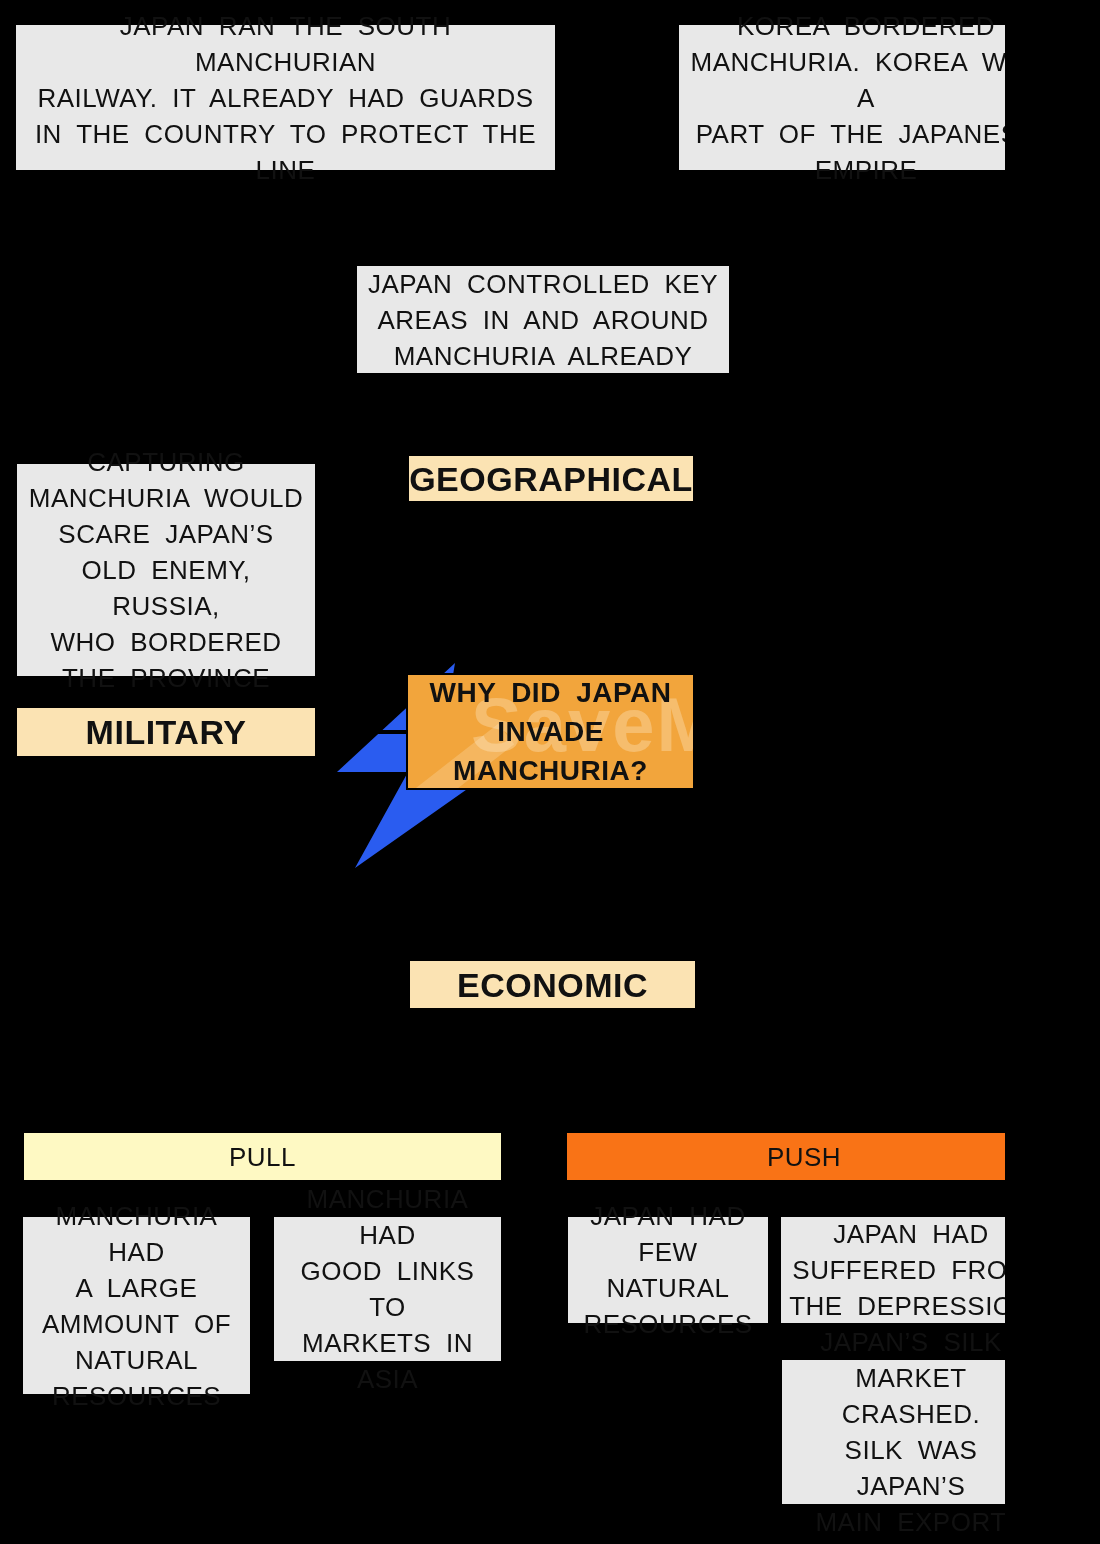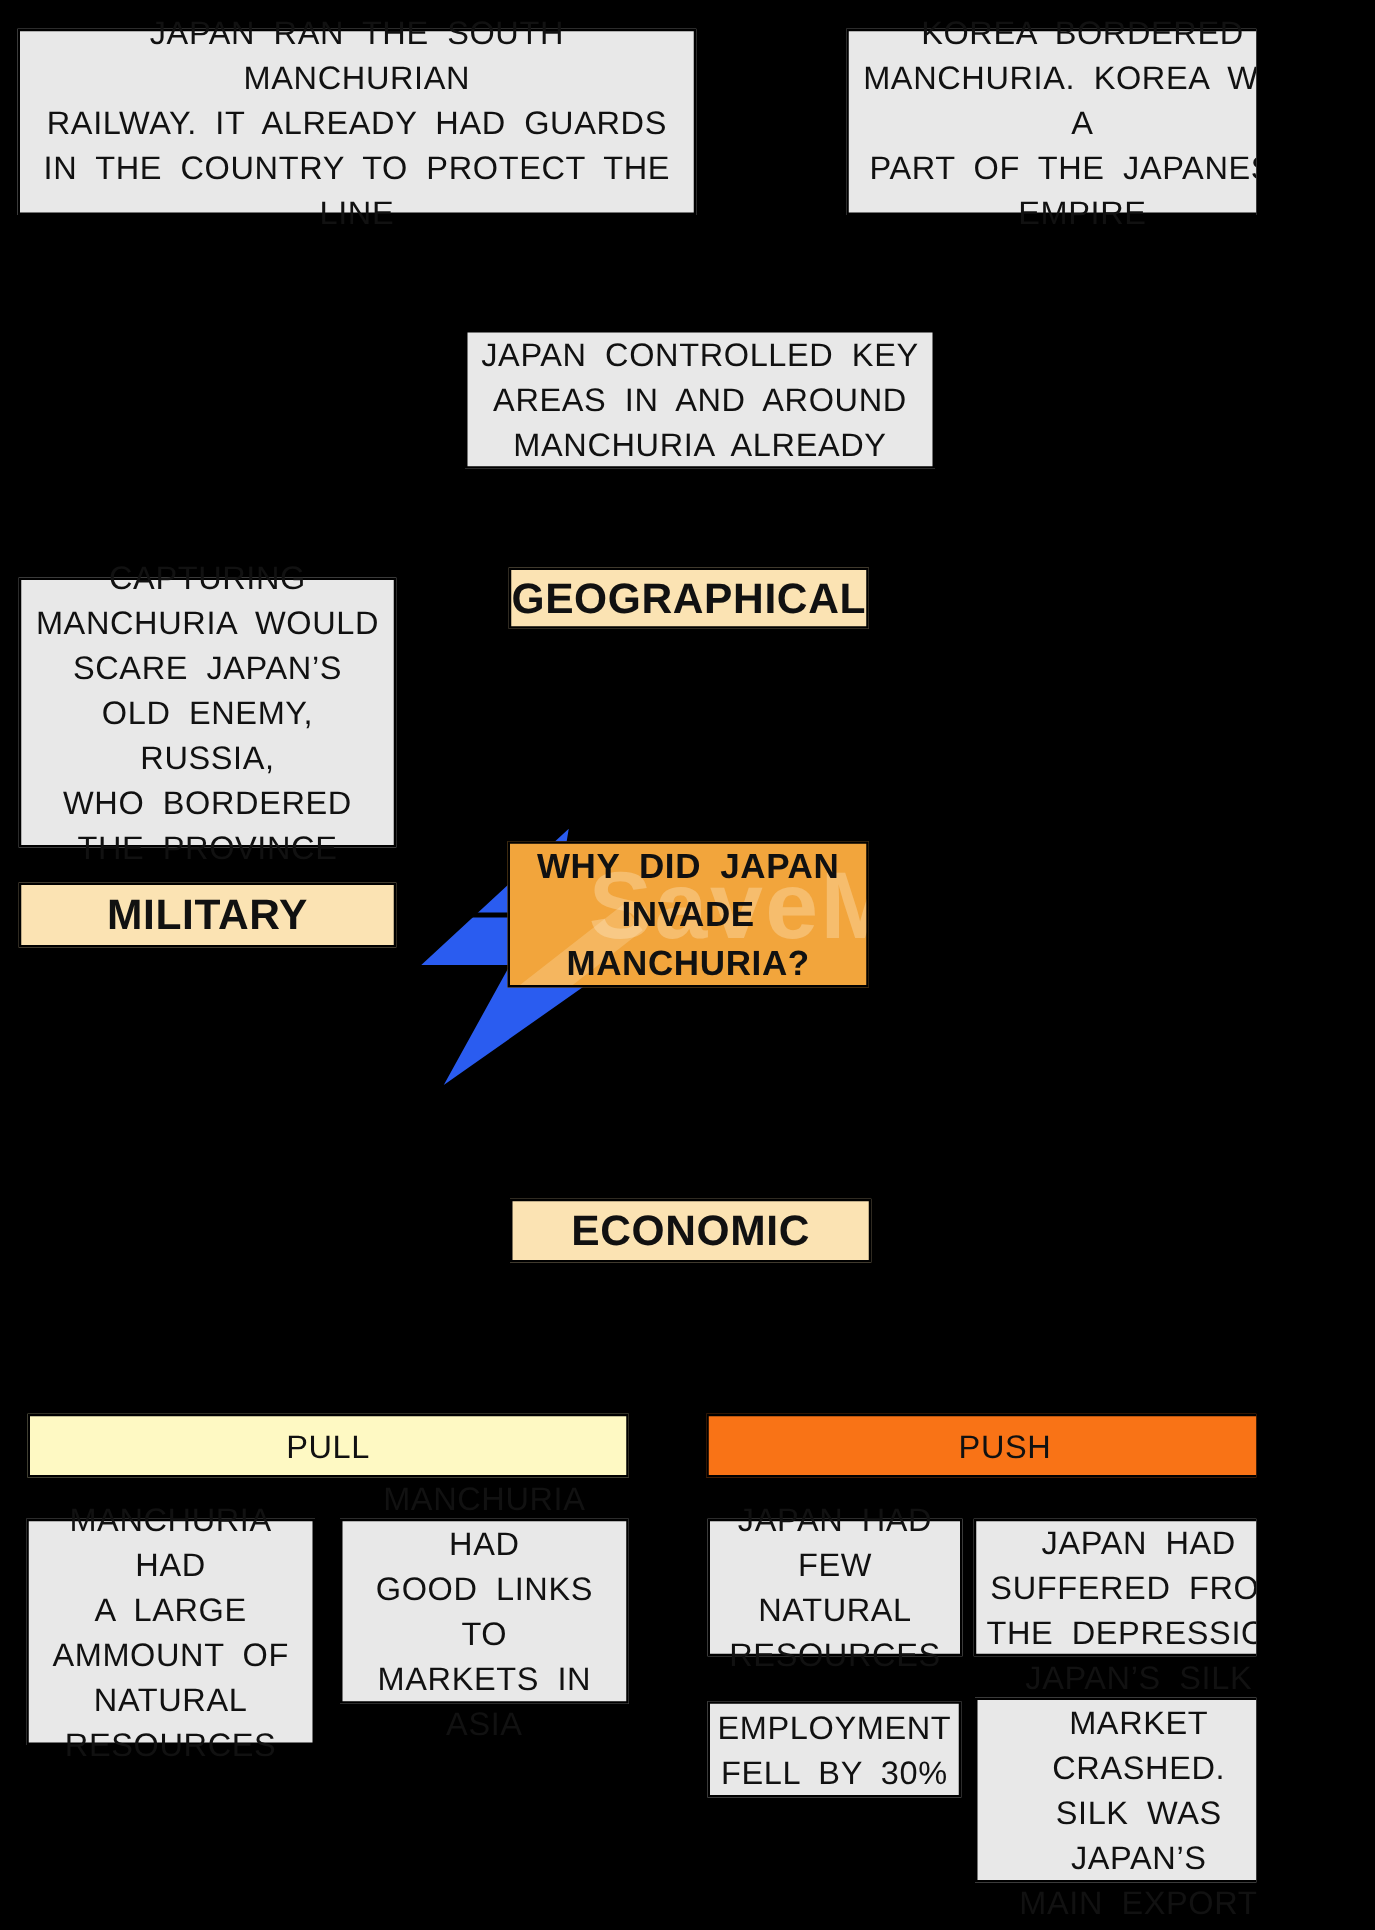--- a/index.html
+++ b/index.html
@@ -35,21 +35,21 @@
     font-size:28px;
     line-height:39px;
     overflow:hidden;
   }
   .pull{ background:#fef9c3; }
   .push{ background:#f97316; }
 
   
   #n-railway    { left:14px;  top:23px;   width:543px; height:149px; }
   #n-korea      { left:677px; top:23px;   width:378px; height:149px; }
-  #n-control    { left:372px; top:264px;  width:376px; height:111px; }
+  #n-control    { left:355px; top:264px;  width:376px; height:111px; }
   #n-geo        { left:407px; top:454px;  width:288px; height:49px;  }
   #n-capture    { left:15px;  top:462px;  width:302px; height:216px;text-align:center; }
   #n-military   { left:15px;  top:706px;  width:302px; height:52px;  }
   #n-center     { left:406px; top:673px;  width:289px; height:117px; }
   #n-stronger   { left:14px;  top:793px;  width:303px; height:145px; }
   #n-economic   { left:408px; top:959px;  width:289px; height:51px;  }
   #n-pull       { left:22px;  top:1131px; width:481px; height:51px;  }
   #n-push       { left:565px; top:1131px; width:478px; height:51px;  }
   #n-resources  { left:21px;  top:1215px; width:231px; height:181px; }
   #n-links      { left:272px; top:1215px; width:231px; height:148px; }
@@ -135,20 +135,18 @@
   <div class="node note" id="n-links">MANCHURIA HAD
 GOOD LINKS TO
 MARKETS IN
 ASIA</div>
   <div class="node note" id="n-few">JAPAN HAD
 FEW NATURAL
 RESOURCES</div>
   <div class="node note" id="n-depression">JAPAN HAD
 SUFFERED FROM
 THE DEPRESSION</div>
-  <div class="node note" id="n-employment">EMPLOYMENT
-FELL BY 30%</div>
   <div class="node note" id="n-silk">JAPAN’S SILK
 MARKET CRASHED.
 SILK WAS JAPAN’S
 MAIN EXPORT</div>
 
 </div>
 
 </body></html>

